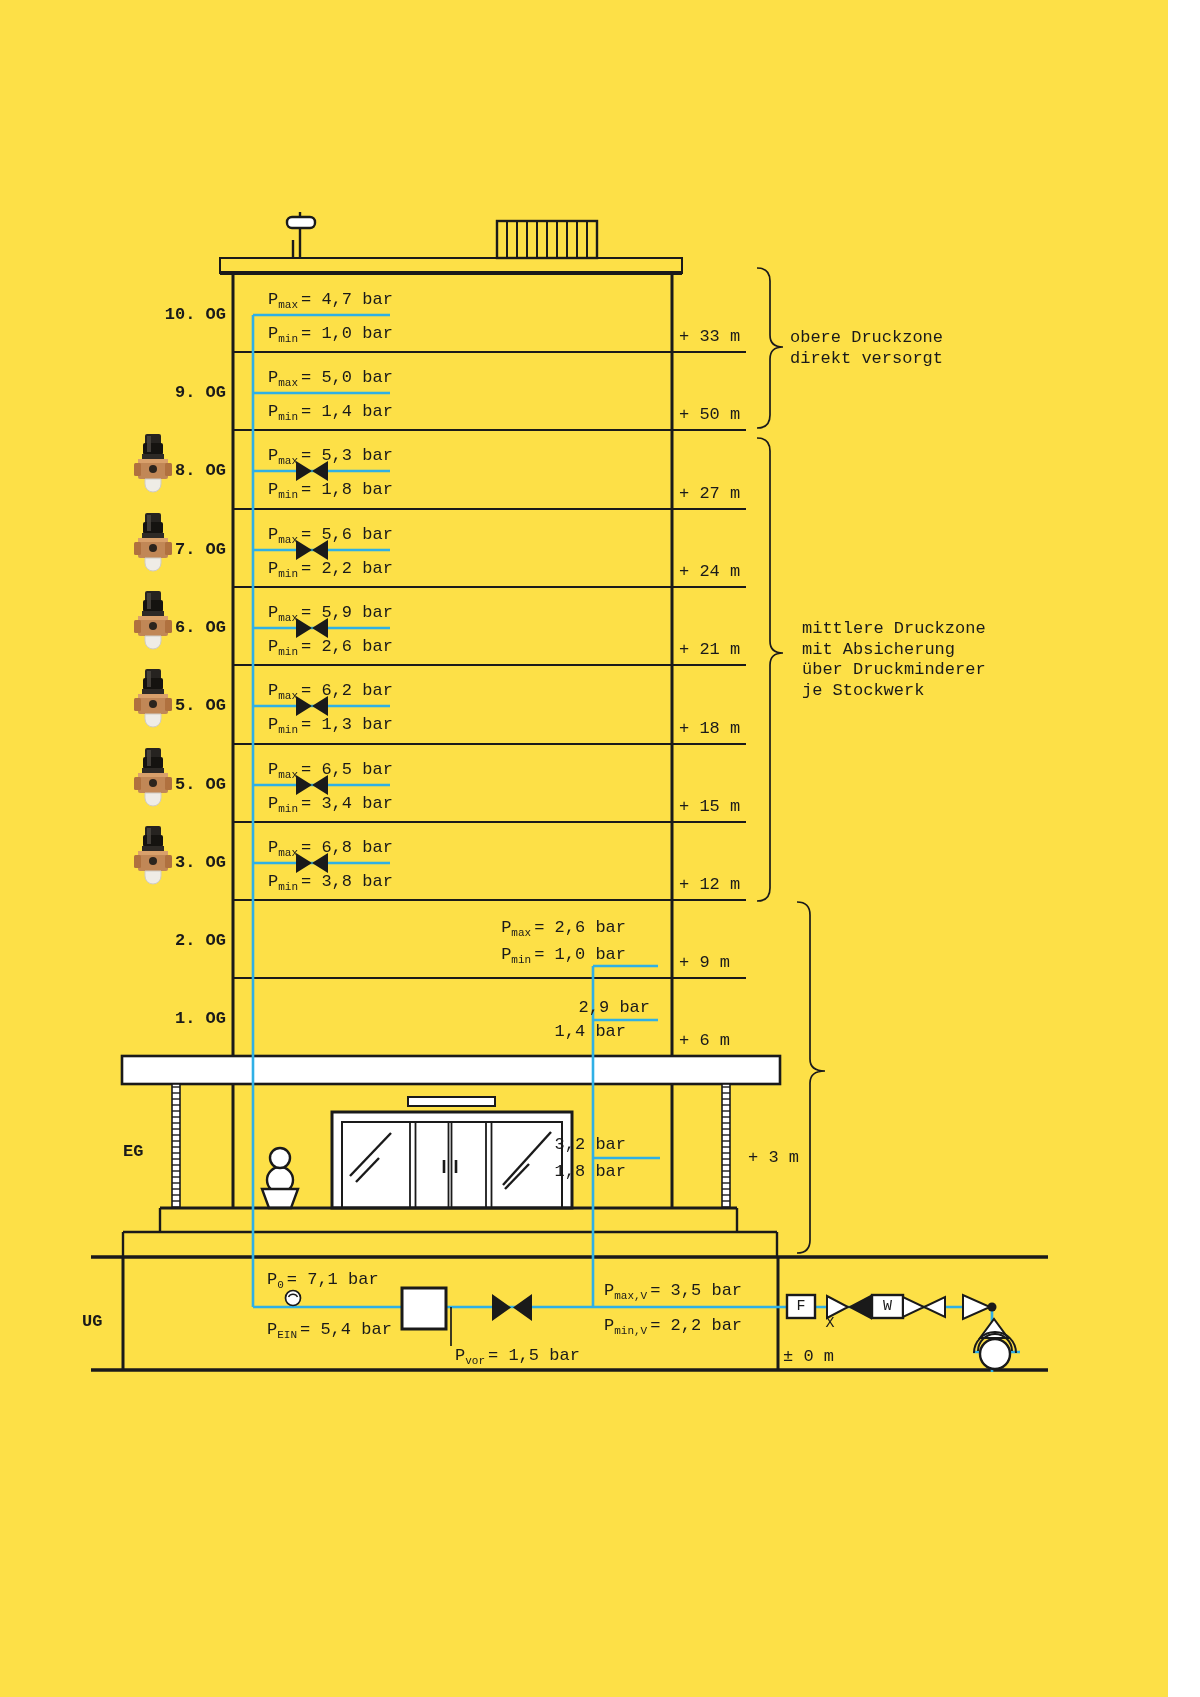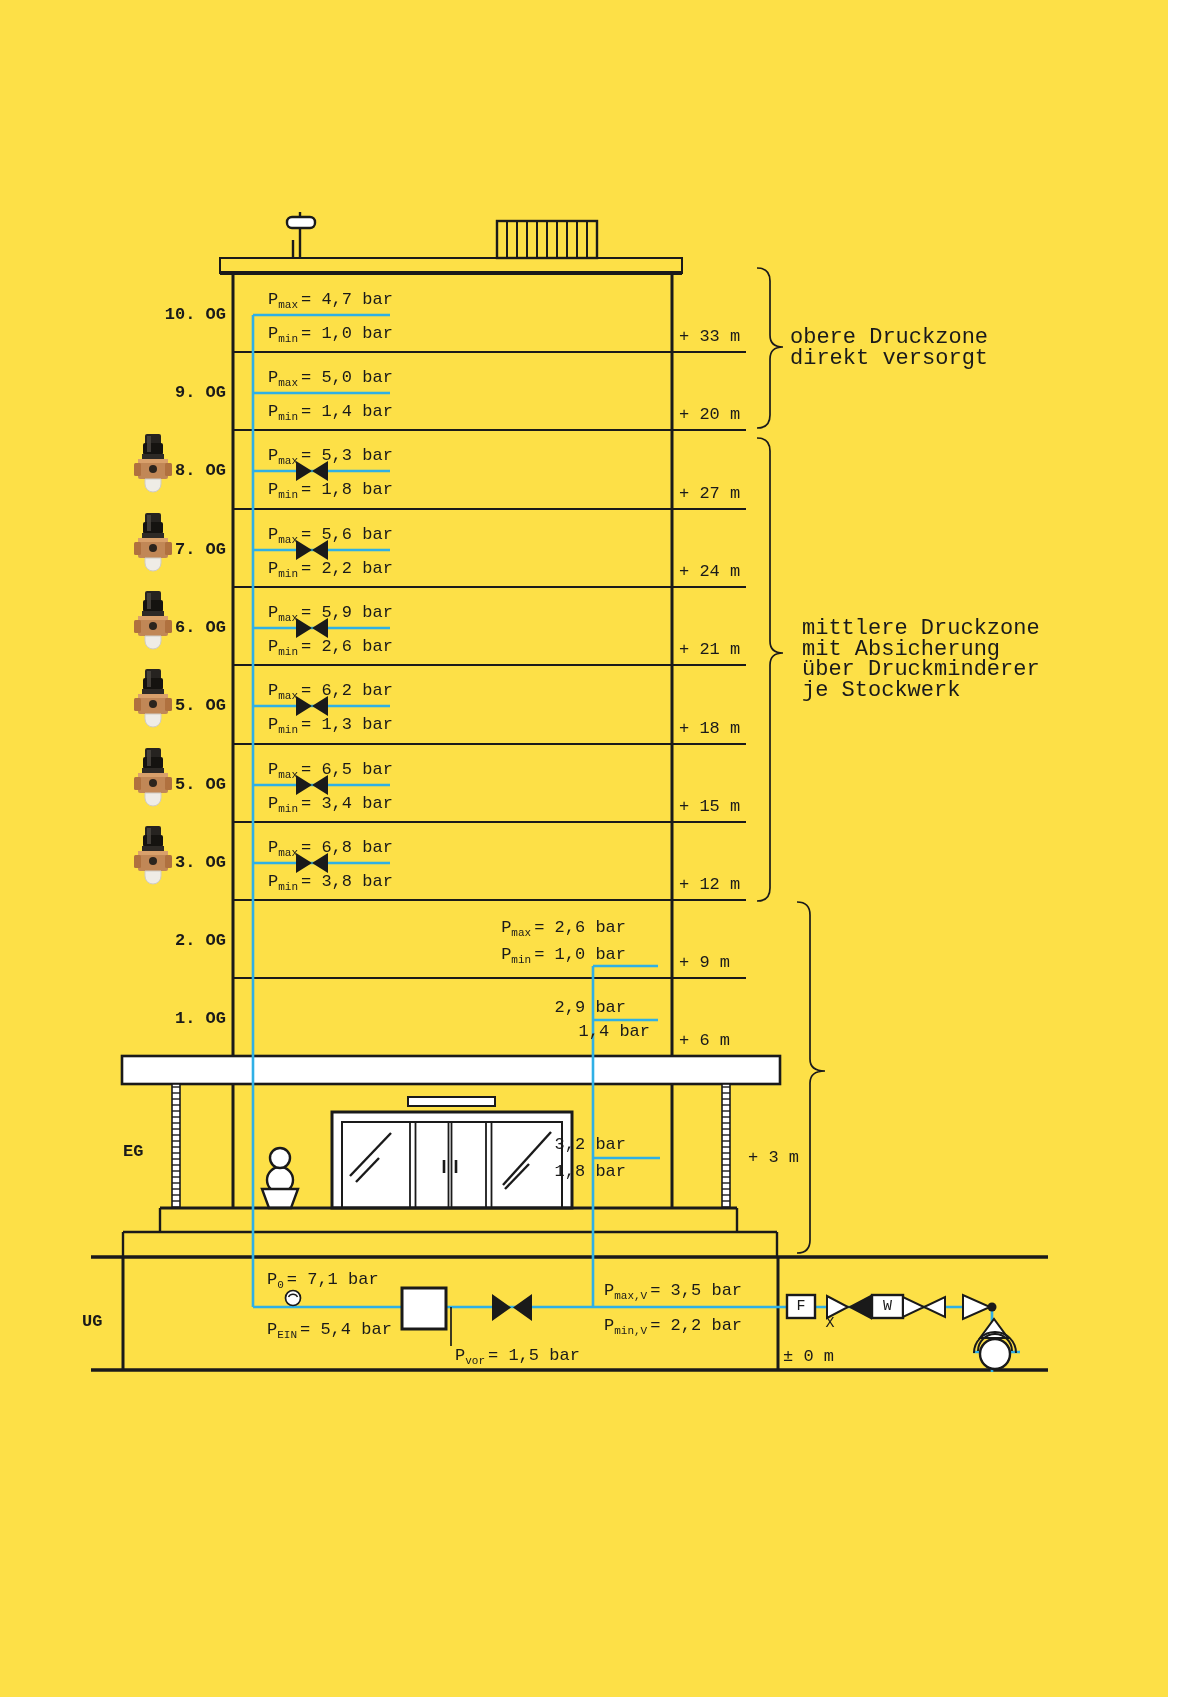--- a/index.html
+++ b/index.html
@@ -6,21 +6,21 @@
   .canvas {
     position:relative; width:1168px; height:1697px; background:#fde047;
     font-family:Liberation Mono, monospace; color:#1a1a1a; overflow:hidden;
   }
   svg.linework { position:absolute; left:0; top:0; }
   .t { position:absolute; font-size:17px; line-height:17px; white-space:nowrap; }
   .bold { font-weight:bold; }
   .ra { text-align:right; }
   .sb { font-size:11px; vertical-align:-4px; letter-spacing:0; }
   .val { margin-left:3px; }
-  .zone { position:absolute; font-size:22px; line-height:20.5px; white-space:nowrap; }
+  .zone { position:absolute; font-size:17px; line-height:20.5px; white-space:nowrap; }
   .boxlbl { position:absolute; font-size:15px; line-height:15px; text-align:center; }
 </style>
 </head>
 <body>
 
 <div class="canvas">
 
 <svg class="linework" width="1200" height="1697" viewBox="0 0 1200 1697">
   <defs>
     <pattern id="hatch" width="8" height="6" patternUnits="userSpaceOnUse">
@@ -232,21 +232,21 @@
 <div class="t bold ra" style="left:120px;top:619px;width:106px">6. OG</div>
 <div class="t bold ra" style="left:120px;top:697px;width:106px">5. OG</div>
 <div class="t bold ra" style="left:120px;top:776px;width:106px">5. OG</div>
 <div class="t bold ra" style="left:120px;top:854px;width:106px">3. OG</div>
 <div class="t bold ra" style="left:120px;top:932px;width:106px">2. OG</div>
 <div class="t bold ra" style="left:120px;top:1010px;width:106px">1. OG</div>
 <div class="t bold" style="left:123px;top:1143px">EG</div>
 <div class="t bold" style="left:82px;top:1313px">UG</div>
 
 <div class="t" style="left:679px;top:328px">+ 33 m</div>
-<div class="t" style="left:679px;top:406px">+ 20 m</div>
+<div class="t" style="left:679px;top:406px">+ 50 m</div>
 <div class="t" style="left:679px;top:485px">+ 27 m</div>
 <div class="t" style="left:679px;top:563px">+ 24 m</div>
 <div class="t" style="left:679px;top:641px">+ 21 m</div>
 <div class="t" style="left:679px;top:720px">+ 18 m</div>
 <div class="t" style="left:679px;top:798px">+ 15 m</div>
 <div class="t" style="left:679px;top:876px">+ 12 m</div>
 <div class="t" style="left:679px;top:954px">+ 9 m</div>
 <div class="t" style="left:679px;top:1032px">+ 6 m</div>
 <div class="t" style="left:748px;top:1149px">+ 3 m</div>
 <div class="t" style="left:783px;top:1348px">± 0 m</div>
@@ -263,22 +263,22 @@
 <div class="t" style="left:268px;top:638px"><span>P</span><span class="sb">min</span><span class="val">= 2,6 bar</span></div>
 <div class="t" style="left:268px;top:682px"><span>P</span><span class="sb">max</span><span class="val">= 6,2 bar</span></div>
 <div class="t" style="left:268px;top:716px"><span>P</span><span class="sb">min</span><span class="val">= 1,3 bar</span></div>
 <div class="t" style="left:268px;top:761px"><span>P</span><span class="sb">max</span><span class="val">= 6,5 bar</span></div>
 <div class="t" style="left:268px;top:795px"><span>P</span><span class="sb">min</span><span class="val">= 3,4 bar</span></div>
 <div class="t" style="left:268px;top:839px"><span>P</span><span class="sb">max</span><span class="val">= 6,8 bar</span></div>
 <div class="t" style="left:268px;top:873px"><span>P</span><span class="sb">min</span><span class="val">= 3,8 bar</span></div>
 
 <div class="t ra" style="right:542px;top:919px"><span>P</span><span class="sb">max</span><span class="val">= 2,6 bar</span></div>
 <div class="t ra" style="right:542px;top:946px"><span>P</span><span class="sb">min</span><span class="val">= 1,0 bar</span></div>
-<div class="t ra" style="right:542px;top:999px">2,9 bar</div>
-<div class="t ra" style="right:518px;top:1023px">1,4 bar</div>
+<div class="t ra" style="right:518px;top:999px">2,9 bar</div>
+<div class="t ra" style="right:542px;top:1023px">1,4 bar</div>
 <div class="t ra" style="right:542px;top:1136px">3,2 bar</div>
 <div class="t ra" style="right:542px;top:1163px">1,8 bar</div>
 
 <div class="t" style="left:267px;top:1271px"><span>P</span><span class="sb">0</span><span class="val">= 7,1 bar</span></div>
 <div class="t" style="left:267px;top:1321px"><span>P</span><span class="sb">EIN</span><span class="val">= 5,4 bar</span></div>
 <div class="t" style="left:455px;top:1347px"><span>P</span><span class="sb">vor</span><span class="val">= 1,5 bar</span></div>
 <div class="t" style="left:604px;top:1282px"><span>P</span><span class="sb">max,V</span><span class="val">= 3,5 bar</span></div>
 <div class="t" style="left:604px;top:1317px"><span>P</span><span class="sb">min,V</span><span class="val">= 2,2 bar</span></div>
 
 <div class="boxlbl" style="left:787px;top:1299px;width:28px">F</div>

